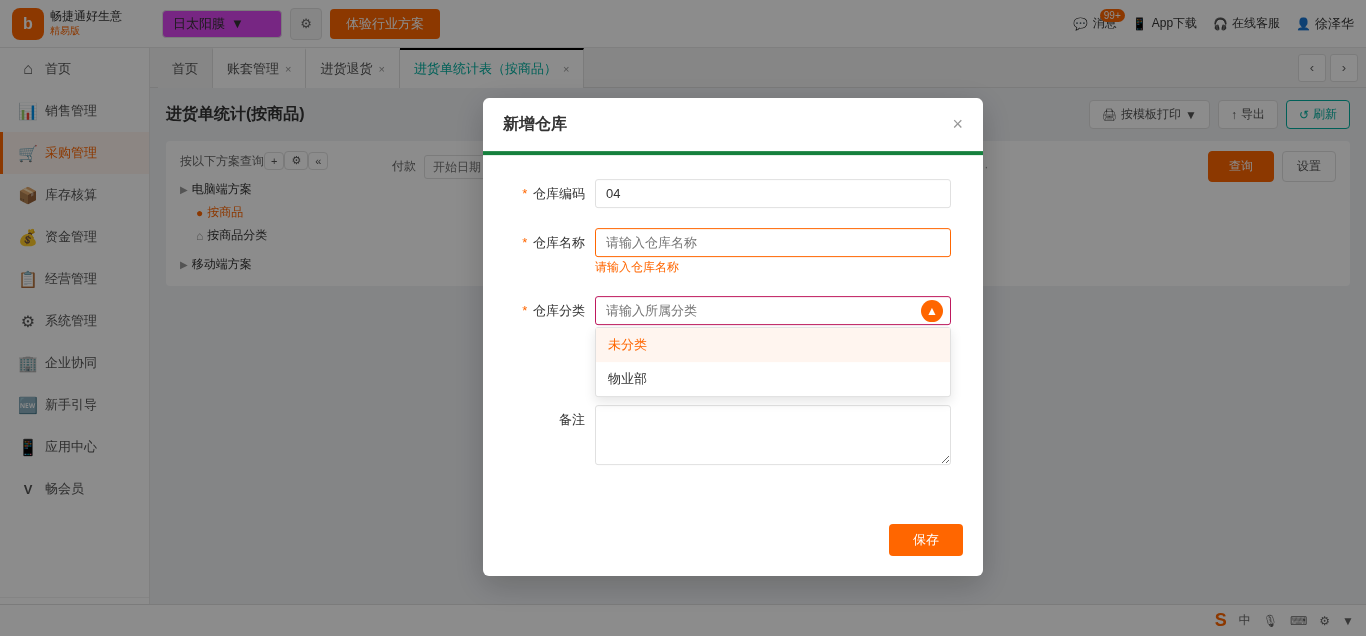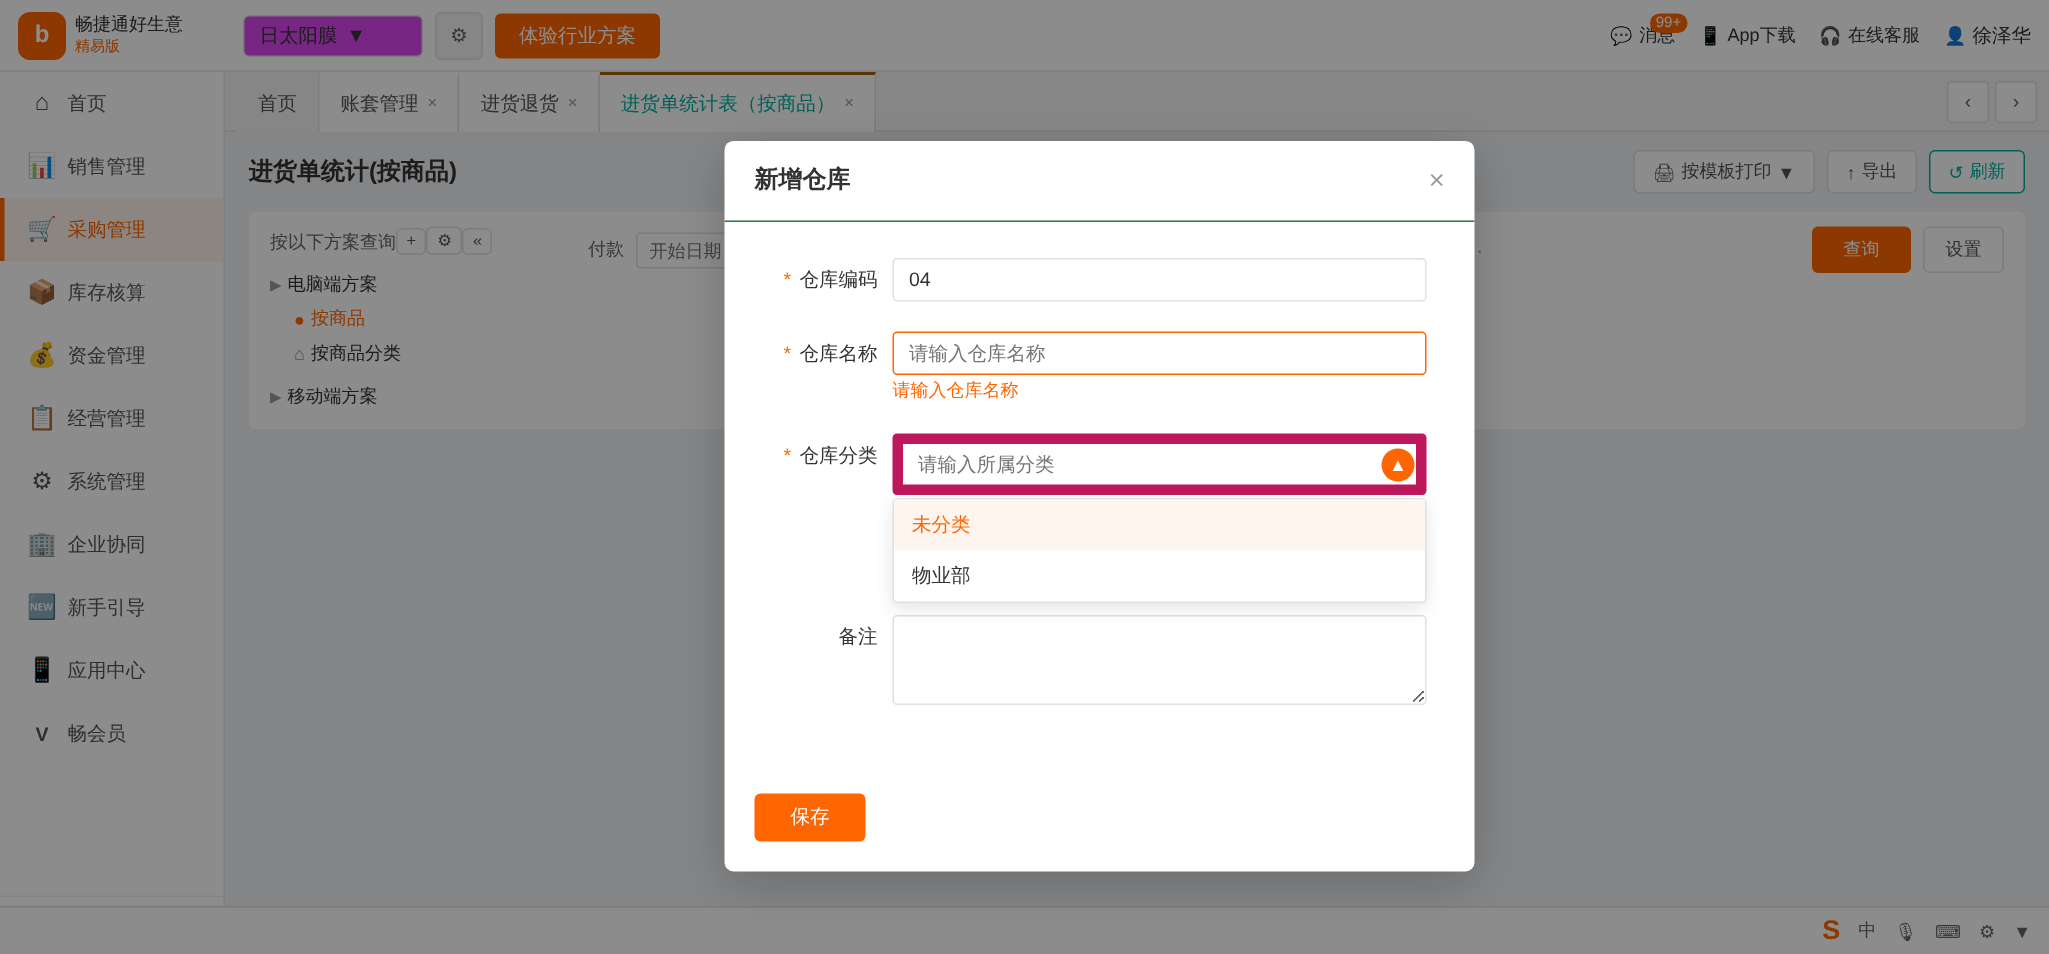--- a/index.html
+++ b/index.html
@@ -98,21 +98,21 @@
     .tab {
       display: flex; align-items: center; gap: 6px;
       padding: 0 14px; height: 40px; cursor: pointer;
       color: #555; font-size: 13px; border-right: 1px solid #e0e0e0;
       background: #fff;
       border-top: 2px solid transparent;
     }
     .tab.home { background: #f5f5f5; }
     .tab.active {
       background: #fff; color: #00b0a0;
-      border-top: 2px solid #a16207;
+      border-top: 2px solid #000000;
     }
     .tab-close { font-size: 11px; color: #999; cursor: pointer; }
     .tab-actions {
       margin-left: auto; display: flex; gap: 4px;
     }
     .tab-action-btn {
       width: 28px; height: 28px; border: 1px solid #e0e0e0;
       border-radius: 3px; background: #fff; cursor: pointer;
       display: flex; align-items: center; justify-content: center; color: #666;
     }
@@ -172,21 +172,21 @@
     .modal {
       position: fixed; top: 50%; left: 50%;
       transform: translate(-40%, -46%);
       background: #fff; border-radius: 6px;
       width: 500px;
       box-shadow: 0 8px 32px rgba(0,0,0,0.2);
       z-index: 200;
     }
     .modal-header {
       display: flex; align-items: center; justify-content: space-between;
-      padding: 16px 20px; border-bottom: 1px solid #15803d;
+      padding: 16px 20px; border-bottom: 4px solid #15803d;
     }
     .modal-title { font-size: 16px; font-weight: bold; color: #333; }
     .modal-close { cursor: pointer; color: #999; font-size: 18px; }
     .modal-body { padding: 24px 32px; }
     .form-row {
       display: flex; align-items: flex-start; margin-bottom: 20px; position: relative;
     }
     .form-label {
       width: 80px; font-size: 13px; color: #333;
       padding-top: 6px; flex-shrink: 0; text-align: right;
@@ -197,21 +197,21 @@
     .form-input {
       width: 100%; border: 1px solid #e0e0e0; border-radius: 3px;
       padding: 6px 10px; font-size: 13px; color: #333; outline: none;
     }
     .form-input.error { border-color: #f60; }
     .error-msg { color: #f60; font-size: 12px; margin-top: 2px; }
     .form-input-with-btn {
       display: flex; align-items: center; position: relative;
     }
     .category-input {
-      width: 100%; border: 7px solid #be185d; border-radius: 3px;
+      width: 100%; border: 1px solid #be185d; border-radius: 3px;
       padding: 6px 32px 6px 10px; font-size: 13px; color: #333; outline: none;
     }
     .category-toggle {
       position: absolute; right: 8px; top: 50%; transform: translateY(-50%);
       width: 22px; height: 22px; background: #f60; border-radius: 50%;
       display: flex; align-items: center; justify-content: center;
       color: #fff; cursor: pointer; font-size: 12px;
     }
     .dropdown-list {
       position: absolute; top: 100%; left: 0; right: 0;
@@ -223,22 +223,22 @@
       padding: 8px 12px; cursor: pointer; font-size: 13px; color: #333;
     }
     .dropdown-item.selected { background: #fff5ef; color: #f60; }
 
     .textarea-input {
       width: 100%; border: 1px solid #e0e0e0; border-radius: 3px;
       padding: 6px 10px; font-size: 13px; color: #333; outline: none;
       resize: vertical; height: 60px;
     }
     .modal-footer {
-      display: flex; justify-content: flex-start;
-      padding: 12px 20px 20px; gap: 10px;
+      display: flex; justify-content: flex-end;
+      padding: 12px 20px 20px; gap: 10px; margin-left: 30px;
     }
     .btn-save {
       padding: 7px 24px; border: none;
       border-radius: 4px; background: #f60; cursor: pointer;
       color: #fff; font-size: 13px;
     }
 
     
     .page-content-bg { filter: blur(0px); }
 

